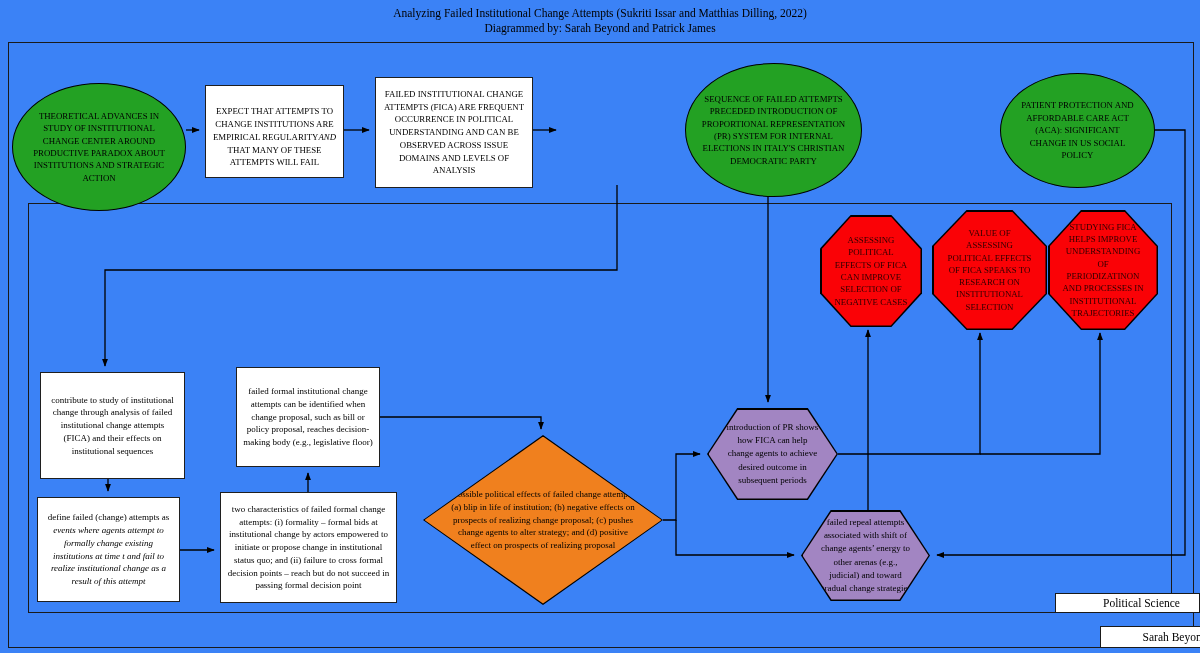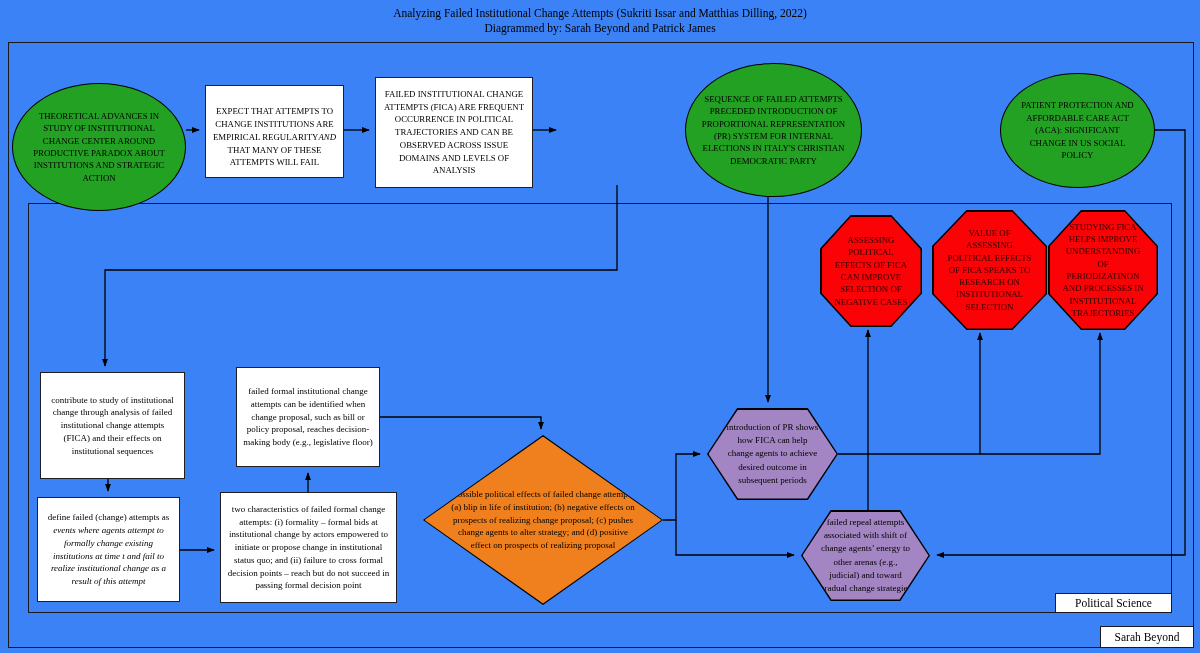--- a/index.html
+++ b/index.html
@@ -2,21 +2,21 @@
 <html style="--green: #23a123; --red: #fa0206; --orange: #f0801e; --purple: #a285c2;"><head>
 <meta charset="utf-8">
 <style>
   html,body{margin:0;padding:0;background:#fff;}
   #canvas{position:relative;width:1200px;height:653px;background:#3b82f6;overflow:hidden;
           font-family:"Liberation Serif",serif;color:#000;}
   .abs{position:absolute;}
   .title{width:100%;text-align:center;font-size:11.5px;line-height:1.3;}
   .frame{position:absolute;border:1.6px solid #1a1a1a;background:transparent;}
   .labelbox{position:absolute;border:1.6px solid #1a1a1a;background:#fff;display:flex;
-            align-items:center;justify-content:center;font-size:11.5px;}
+            align-items:center;justify-content:center;font-size:11.5px;padding-left:28px;}
   svg.wires{position:absolute;left:0;top:0;pointer-events:none;}
   .node{position:absolute;display:flex;align-items:center;justify-content:center;
         text-align:center;box-sizing:border-box;}
   .rect{background:#fff;border:1.4px solid #1f1f1f;font-size:9px;line-height:1.42;}
   .rect.upper{font-size:8.8px;line-height:1.45;}
   .ellipse{background:var(--green);border:1.7px solid #000;border-radius:50%;
            font-size:8.8px;line-height:1.42;}
   .shape{position:absolute;background:#000;}
   .shape .fill{position:absolute;inset:1.5px;display:flex;align-items:center;justify-content:center;
                text-align:center;box-sizing:border-box;}
@@ -67,21 +67,21 @@
 
   <div class="node ellipse" style="left:12px;top:83px;width:174px;height:128px;padding:0 20px;">
     <span>THEORETICAL ADVANCES IN STUDY OF INSTITUTIONAL CHANGE CENTER AROUND PRODUCTIVE PARADOX ABOUT INSTITUTIONS AND STRATEGIC ACTION</span>
   </div>
 
   <div class="node rect upper" style="left:205px;top:85px;width:139px;height:93px;padding:8px 4px;align-items:flex-end;">
     <span><span>EXPECT THAT ATTEMPTS TO CHANGE INSTITUTIONS ARE EMPIRICAL REGULARITY</span><span class="it">AND</span><span> THAT MANY OF THESE ATTEMPTS WILL FAIL</span></span>
   </div>
 
   <div class="node rect upper" style="left:375px;top:77px;width:158px;height:111px;padding:0 6px;">
-    <span>FAILED INSTITUTIONAL CHANGE ATTEMPTS (FICA) ARE FREQUENT OCCURRENCE IN POLITICAL TRAJECTORIES AND CAN BE OBSERVED ACROSS ISSUE DOMAINS AND LEVELS OF ANALYSIS</span>
+    <span>FAILED INSTITUTIONAL CHANGE ATTEMPTS (FICA) ARE FREQUENT OCCURRENCE IN POLITICAL UNDERSTANDING AND CAN BE OBSERVED ACROSS ISSUE DOMAINS AND LEVELS OF ANALYSIS</span>
   </div>
 
 
   <div class="node ellipse" style="left:685px;top:63px;width:177px;height:134px;padding:0 8px;">
     <span>SEQUENCE OF FAILED ATTEMPTS PRECEDED INTRODUCTION OF PROPORTIONAL REPRESENTATION (PR) SYSTEM FOR INTERNAL ELECTIONS IN ITALY'S CHRISTIAN DEMOCRATIC PARTY</span>
   </div>
 
   <div class="node ellipse" style="left:1000px;top:73px;width:155px;height:115px;padding:0 16px;">
     <span>PATIENT PROTECTION AND AFFORDABLE CARE ACT (ACA): SIGNIFICANT CHANGE IN US SOCIAL POLICY</span>
   </div>

